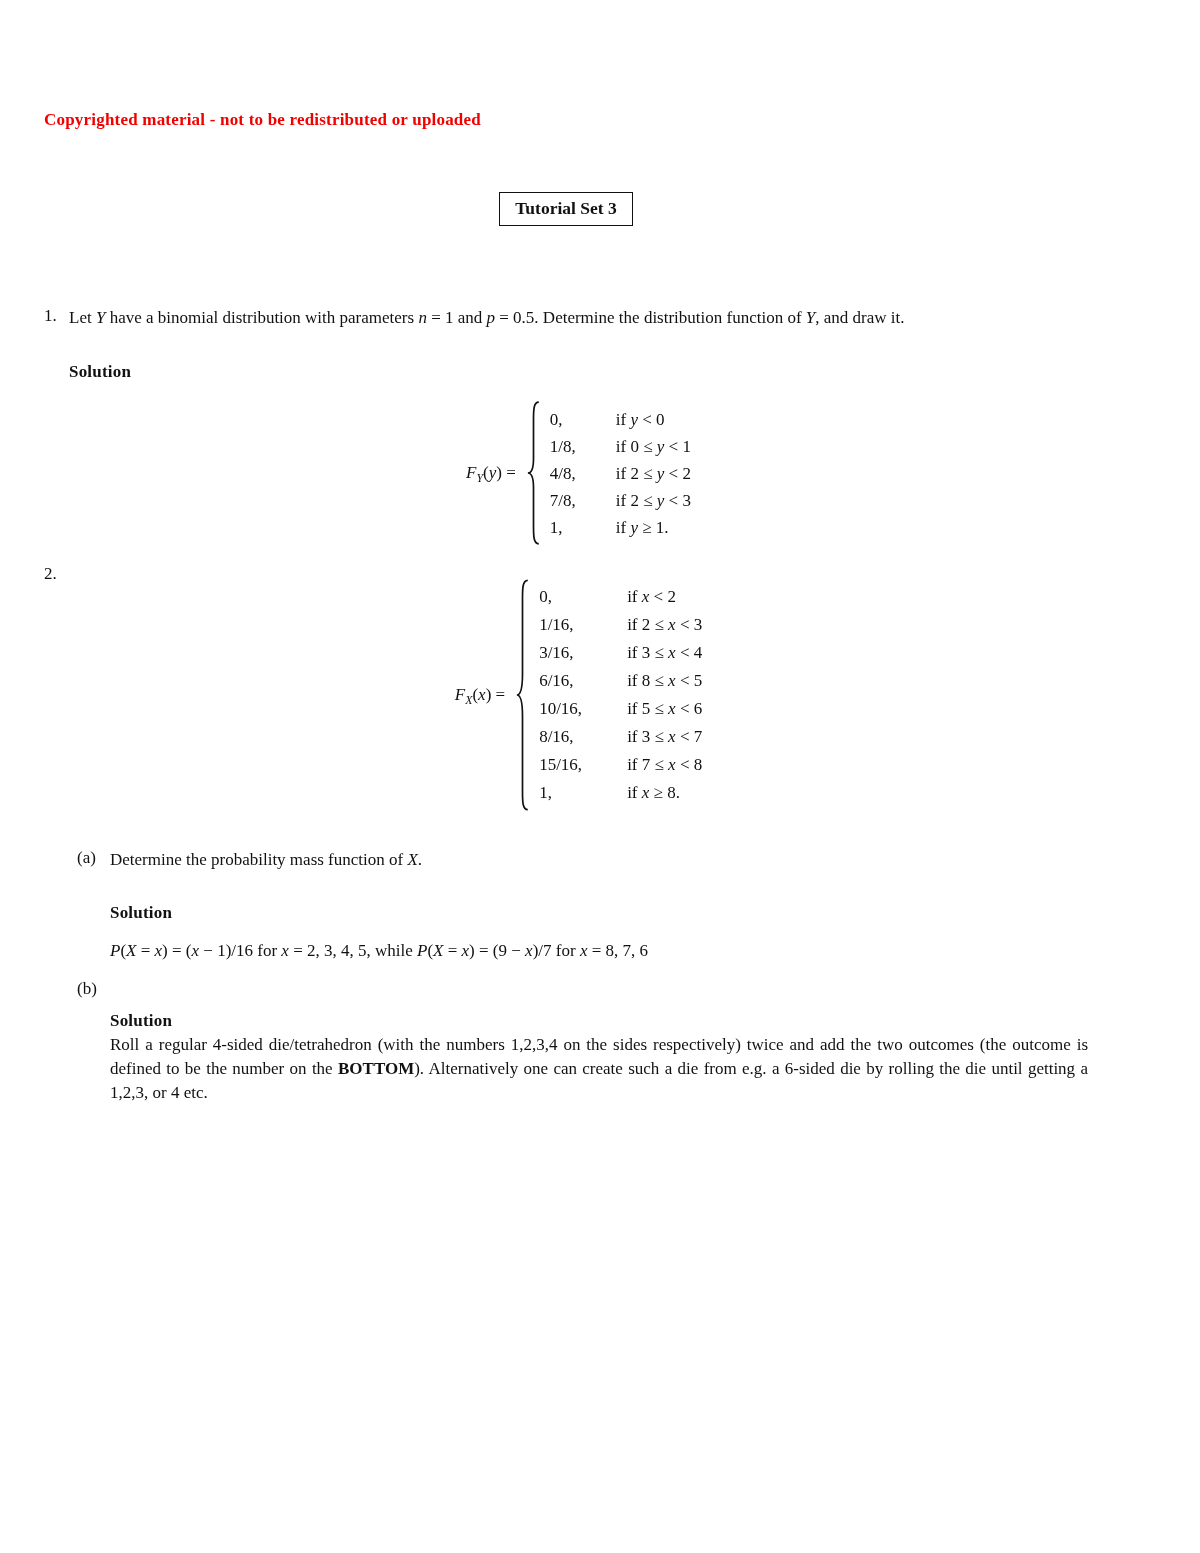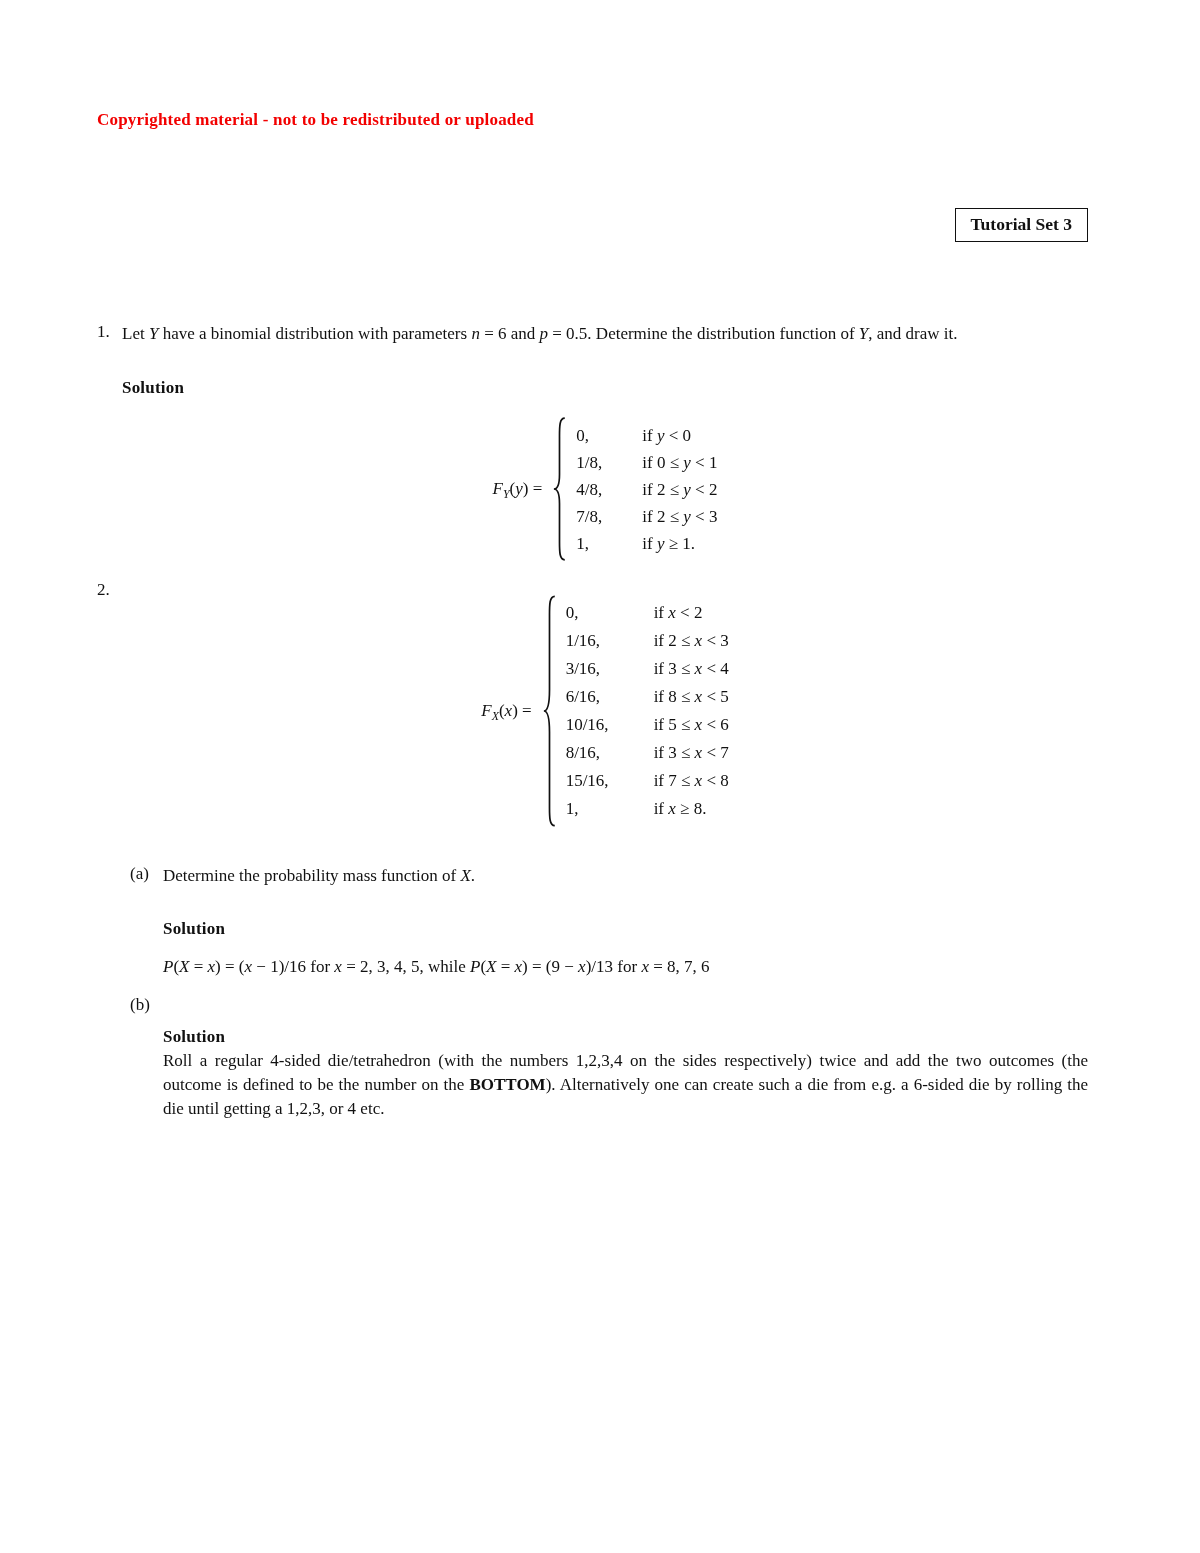--- a/index.html
+++ b/index.html
@@ -9,37 +9,37 @@
   }
   .page {
     position: relative;
     width: 1200px;
     height: 1553px;
     background: #ffffff;
     font-family: "Liberation Serif", "DejaVu Serif", serif;
     font-size: 17px;
     color: #111111;
     box-sizing: border-box;
-    padding: 108px 112px 0 97px;
+    padding: 108px 112px 0 44px;
     overflow: hidden;
   }
   i { font-style: italic; }
   b { font-weight: bold; }
 
   .copyright {
     margin: 0;
     color: #f20000;
     font-weight: bold;
     font-size: 17px;
     letter-spacing: 0.2px;
   }
 
   .title-wrap {
-    margin-top: 76px;
-    text-align: right;
+    margin-top: 60px;
+    text-align: center;
   }
   .title-box {
     display: inline-block;
     border: 1.4px solid #111111;
     padding: 5px 15px 6px 15px;
     font-weight: bold;
     font-size: 17.5px;
   }
 
   .item {
@@ -131,21 +131,21 @@
 
   <p class="copyright">Copyrighted material - not to be redistributed or uploaded</p>
 
   <div class="title-wrap">
     <span class="title-box">Tutorial Set 3</span>
   </div>
 
   <div class="item m-item1">
     <span class="item-no">1.</span>
     <div class="item-body">
-      <p class="just"><span>Let </span><i>Y</i><span> have a binomial distribution with parameters </span><i>n</i><span> = 6 and </span><i>p</i><span> = 0.5.  Determine the distribution function of </span><i>Y</i><span>, and draw it.</span></p>
+      <p class="just"><span>Let </span><i>Y</i><span> have a binomial distribution with parameters </span><i>n</i><span> = 1 and </span><i>p</i><span> = 0.5.  Determine the distribution function of </span><i>Y</i><span>, and draw it.</span></p>
 
       <p class="sol-label m-sol1">Solution</p>
 
       <div class="math-block pw1 m-math1">
         <span class="lhs"><i>F</i><sub><i>Y</i></sub><span><span>(</span><i>y</i><span>) =</span></span></span>
         <span class="brace">
           <svg width="15" height="146" viewBox="0 0 20 100" preserveAspectRatio="none">
             <path d="M 17 1.5 C 10 1.5 10 7 10 14 L 10 40 C 10 47 8 50 2.5 50 C 8 50 10 53 10 60 L 10 86 C 10 93 10 98.5 17 98.5" fill="none" stroke="#111111" stroke-width="1.7" vector-effect="non-scaling-stroke"></path>
           </svg>
         </span>
@@ -195,21 +195,21 @@
           <span class="pw-v">1,</span>
             <span class="pw-c"><span>if </span><i>x</i><span> ≥ 8.</span></span>
         </div>
       </div>
 
       <div class="part m-parta">
         <span class="part-marker">(a)</span>
         <div class="part-body">
           <p class="just"><span>Determine the probability mass function of </span><i>X</i><span>.</span></p>
           <p class="sol-label m-sol-a">Solution</p>
-          <p class="m-sol-a-txt"><i>P</i><span>(</span><i>X</i><span> = </span><i>x</i><span>) = (</span><i>x</i><span> − 1)/16 for </span><i>x</i><span> = 2, 3, 4, 5, while </span><i>P</i><span>(</span><i>X</i><span> = </span><i>x</i><span>) = (9 − </span><i>x</i><span>)/13 for </span><i>x</i><span> = 8, 7, 6</span></p>
+          <p class="m-sol-a-txt"><i>P</i><span>(</span><i>X</i><span> = </span><i>x</i><span>) = (</span><i>x</i><span> − 1)/16 for </span><i>x</i><span> = 2, 3, 4, 5, while </span><i>P</i><span>(</span><i>X</i><span> = </span><i>x</i><span>) = (9 − </span><i>x</i><span>)/7 for </span><i>x</i><span> = 8, 7, 6</span></p>
         </div>
       </div>
 
       <div class="part m-partb">
         <span class="part-marker">(b)</span>
         <div class="part-body">
           <p class="sol-label m-sol-b">Solution</p>
           <p class="just m-sol-b-txt"><span>Roll a regular 4-sided die/tetrahedron (with the numbers 1,2,3,4 on the sides respectively) twice and add the two outcomes (the outcome is defined to be the number on the </span><b>BOTTOM</b><span>). Alternatively one can create such a die from e.g. a 6-sided die by rolling the die until getting a 1,2,3, or 4 etc.</span></p>
         </div>
       </div>

